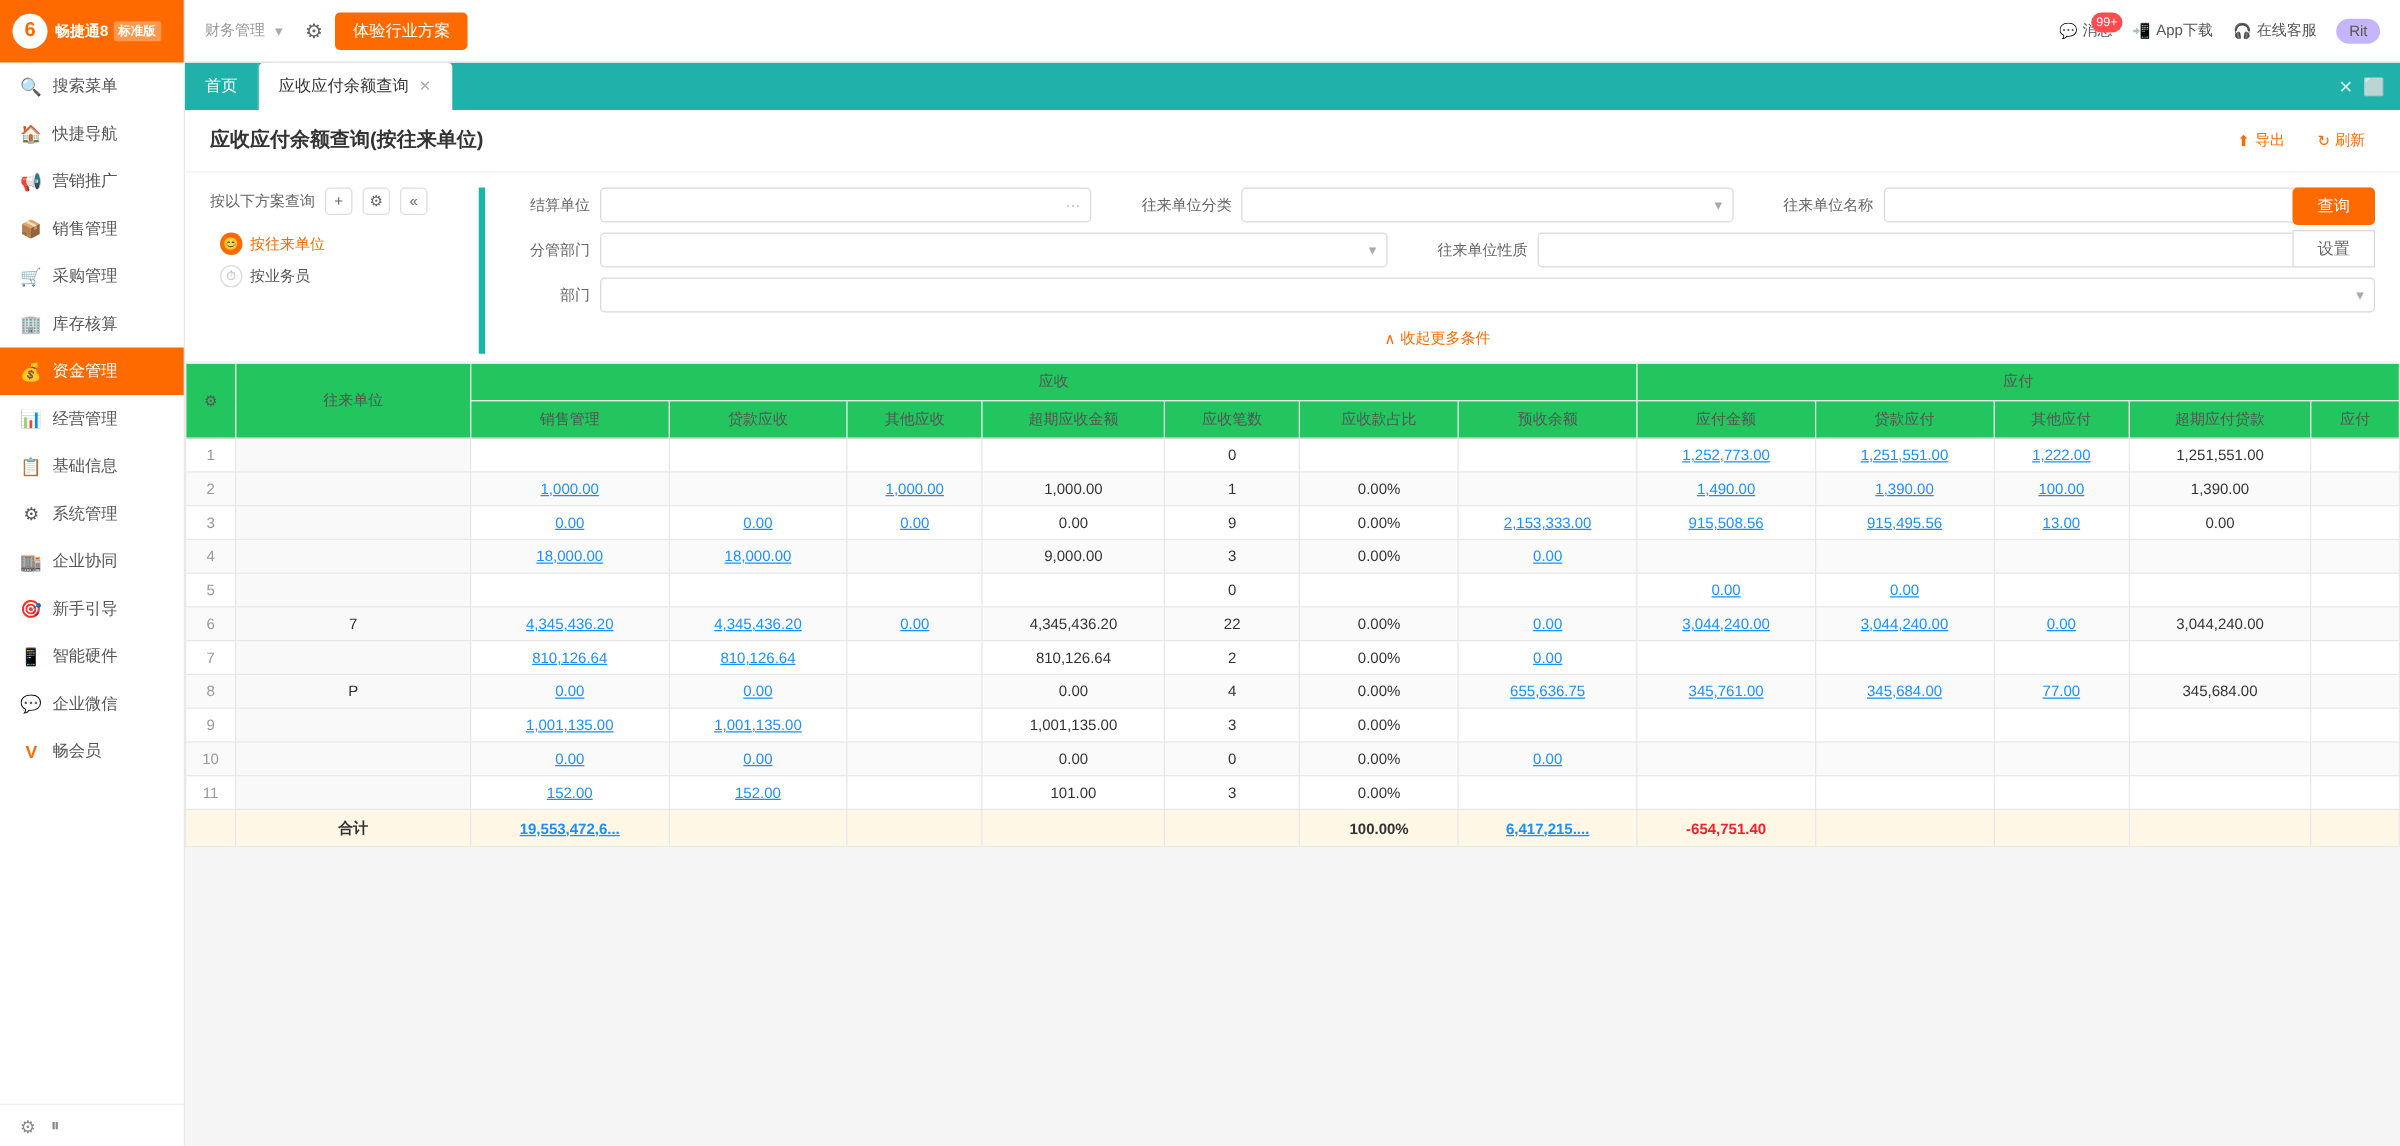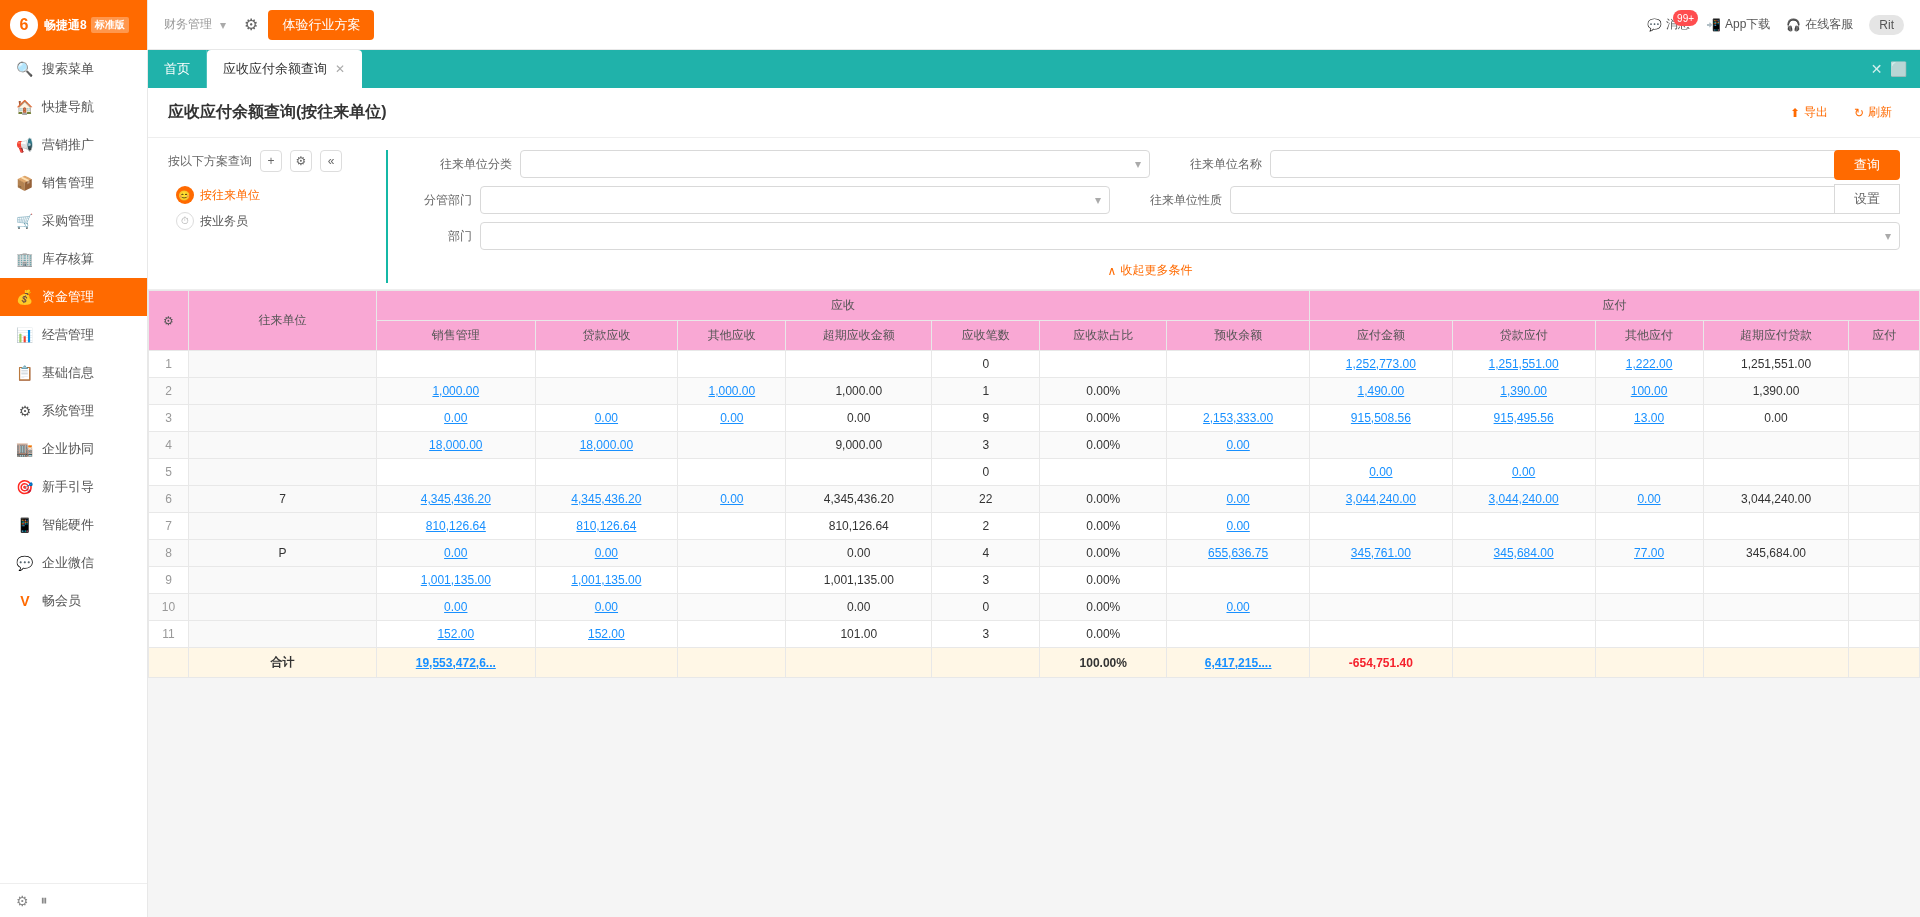--- a/index.html
+++ b/index.html
@@ -32,21 +32,21 @@
     .topbar-breadcrumb { color: #999; font-size: 12px; margin-right: 8px; }
     .topbar-chevron { color: #aaa; margin-right: 8px; }
     .topbar-gear { color: #666; margin: 0 10px; cursor: pointer; font-size: 16px; }
     .topbar-solution-btn {
       background: #ff6a00; color: #fff; border: none; border-radius: 4px; padding: 6px 14px; font-size: 13px; cursor: pointer; margin-right: auto;
     }
     .topbar-right { display: flex; align-items: center; gap: 16px; }
     .topbar-msg { display: flex; align-items: center; gap: 4px; cursor: pointer; color: #555; font-size: 12px; position: relative; }
     .badge { background: #ff4d4f; color: #fff; border-radius: 10px; font-size: 10px; padding: 0 4px; min-width: 16px; height: 16px; display: flex; align-items: center; justify-content: center; position: absolute; top: -6px; right: -8px; }
     .topbar-app, .topbar-service { display: flex; align-items: center; gap: 4px; cursor: pointer; color: #555; font-size: 12px; }
-    .topbar-user { color: #555; font-size: 12px; cursor: pointer; background: #e5e5e5; padding: 3px 10px; border-radius: 12px; }
+    .topbar-user { color: #555; font-size: 12px; cursor: pointer; background: #c4b5fd; padding: 3px 10px; border-radius: 12px; }
 
     
     .tabbar {
       position: fixed; left: 148px; top: 50px; right: 0; height: 38px; background: #20b2aa; display: flex; align-items: stretch; z-index: 98;
     }
     .tab-item {
       display: flex; align-items: center; padding: 0 16px; cursor: pointer; font-size: 13px; color: rgba(255,255,255,0.8); border-right: 1px solid rgba(255,255,255,0.2);
     }
     .tab-item.home { color: #fff; }
     .tab-item.active { background: #fff; color: #333; border-radius: 4px 4px 0 0; }
@@ -110,21 +110,21 @@
     .table-container {
       background: #fff; margin: 0; overflow: auto;
     }
     .data-table {
       width: 100%; border-collapse: collapse; font-size: 12px;
     }
     .data-table th, .data-table td {
       border: 1px solid #e8e8e8; padding: 6px 10px; text-align: center; white-space: nowrap;
     }
     .data-table thead th {
-      background: #f9a8d4; color: #555; font-weight: normal; margin-top: 47px;
+      background: #22c55e; color: #555; font-weight: normal; margin-top: 47px;
     }
     .data-table tbody tr:nth-child(even) { background: #fafafa; }
     .cell-link { color: #1890ff; text-decoration: underline; cursor: pointer; }
     .col-index { width: 40px; color: #999; }
     .col-unit { min-width: 120px; text-align: left; }
     .tfoot-row td { background: #fff7e6; font-weight: bold; }
 
     .filter-area-wrapper { position: relative; }
   </style>
 </head>
@@ -258,21 +258,21 @@
         <span>↻</span>
         <span>刷新</span>
       </button>
     </div>
   </div>
 
   <div class="filter-area-wrapper">
     <div class="filter-area">
       <div style="display:flex; gap:0;">
 
-        <div style="width:220px; border-right:2px solid #14b8a6; padding-right:12px; margin-right:12px;">
+        <div style="width:220px; border-right:5px solid #14b8a6; padding-right:12px; margin-right:12px;">
           <div class="filter-toolbar">
             <span class="filter-toolbar-label">按以下方案查询</span>
             <div class="filter-btn">+</div>
             <div class="filter-btn">⚙</div>
             <div class="filter-btn">«</div>
           </div>
           <div class="scheme-item active">
             <div class="scheme-icon">😊</div>
             <span>按往来单位</span>
           </div>
@@ -282,20 +282,27 @@
           </div>
         </div>
 
         <div style="flex:1; position:relative;">
           <div style="position:absolute; right:0; top:0; display:flex; flex-direction:column; gap:4px; z-index:10;">
             <button class="query-btn">查询</button>
             <button class="set-btn">设置</button>
           </div>
 
           <div class="filter-row">
+            <div class="filter-field">
+              <span class="filter-label">结算单位</span>
+              <div class="filter-select" style="width:200px;">
+                <span></span>
+                <span style="color:#aaa;">···</span>
+              </div>
+            </div>
             <div class="filter-divider"></div>
             <div class="filter-field">
               <span class="filter-label">往来单位分类</span>
               <div class="filter-select" style="width:200px;">
                 <span></span>
                 <span style="color:#aaa;">▾</span>
               </div>
             </div>
             <div class="filter-divider"></div>
             <div class="filter-field">

